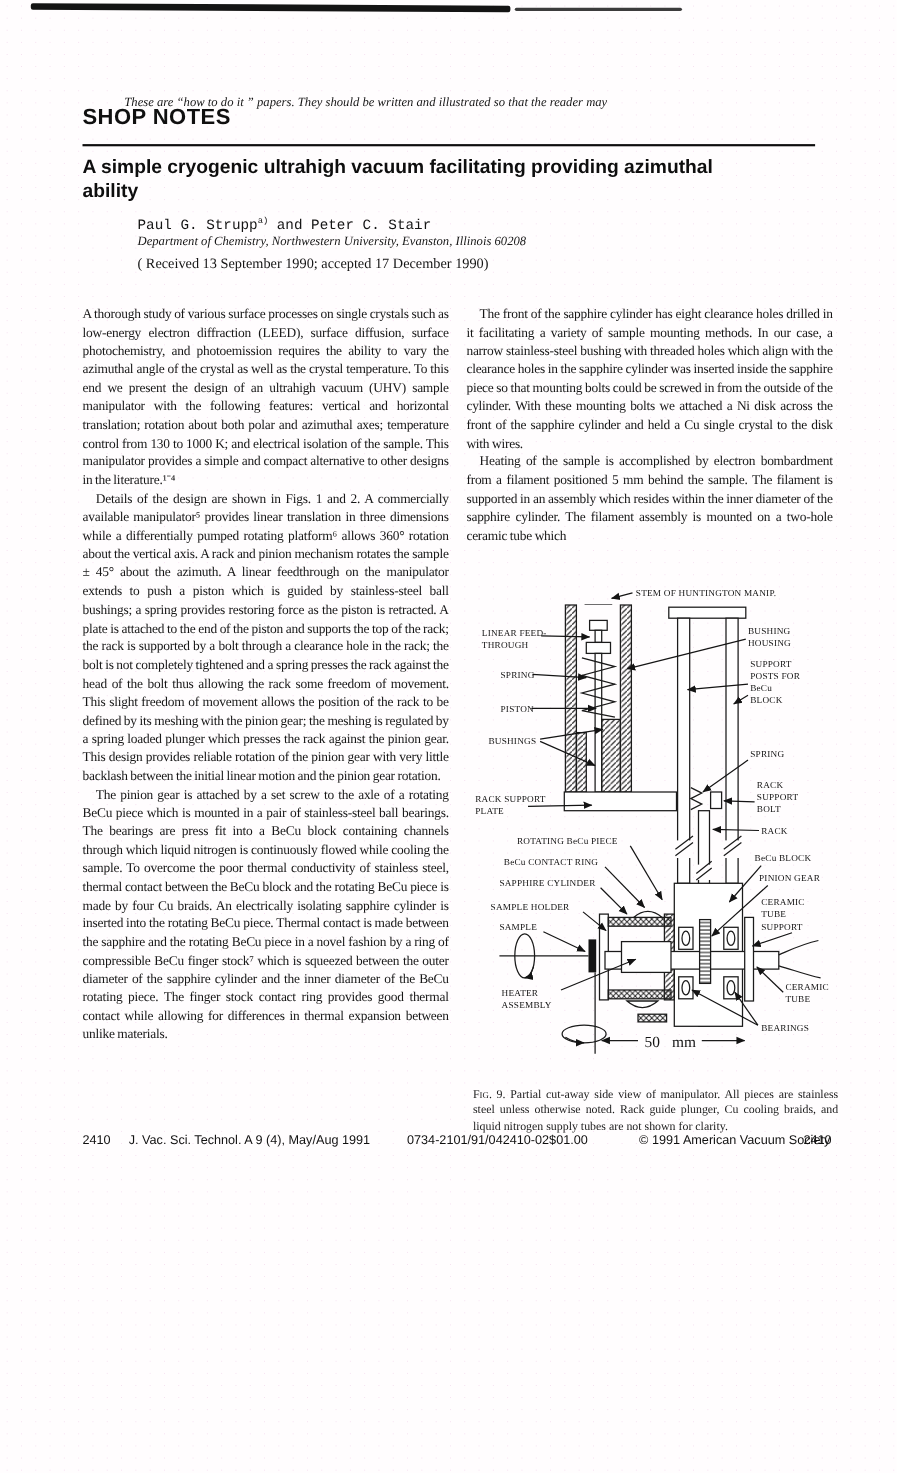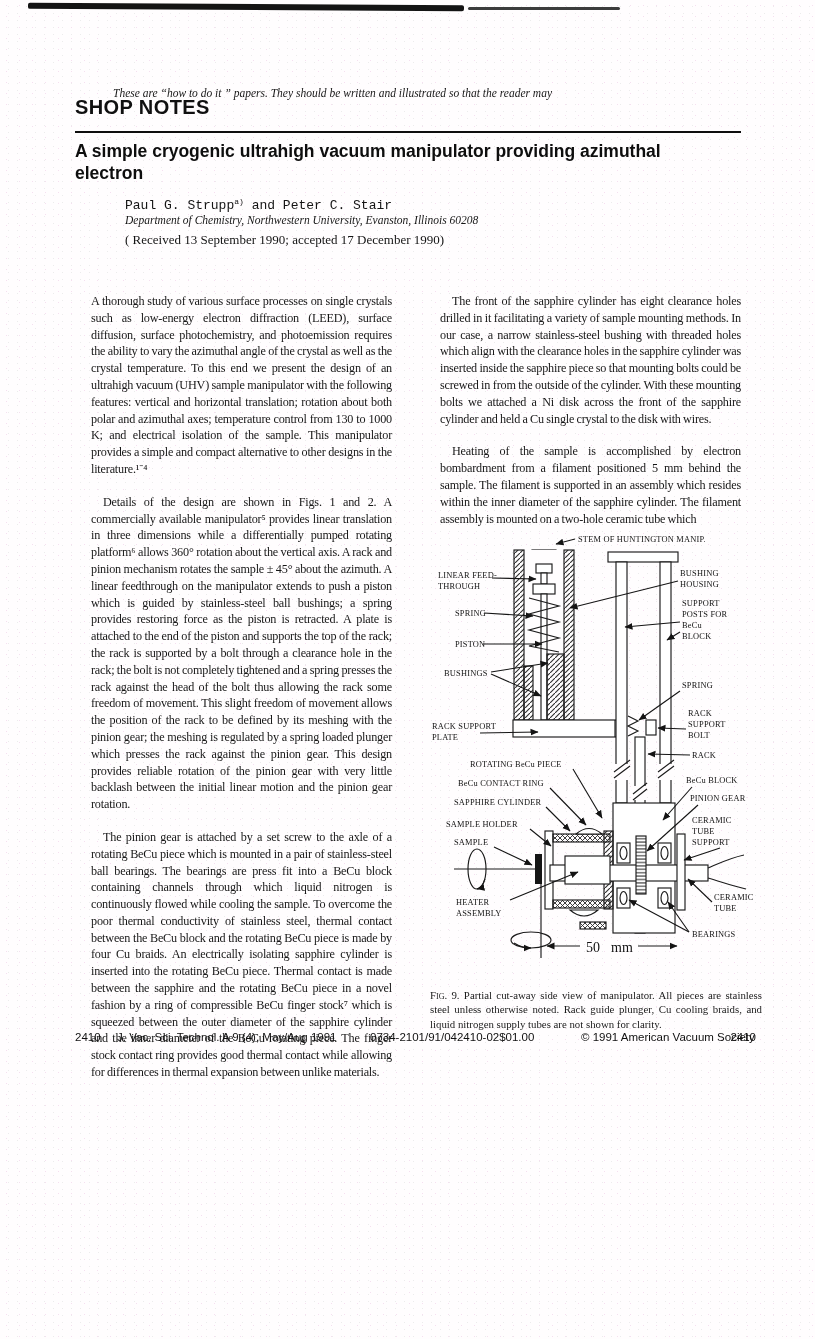--- a/index.html
+++ b/index.html
@@ -24,21 +24,21 @@
 
   #article-title { left:75px; top:140px; width:650px; font-family:"Liberation Sans", sans-serif; font-weight:bold; font-size:17.5px; line-height:22px; color:#0e0e0e; }
   #author-line { left:125px; top:197px; font-family:Liberation Mono, monospace; font-size:13px; color:#141414; }
   #author-line sup { font-size:8px; }
   #affiliation { left:125px; top:214px; font-style:italic; font-size:11.5px; color:#161616; }
   #received-line { left:125px; top:232px; font-size:13px; color:#141414; }
 
   .col { width:333px; font-size:12.2px; line-height:16.8px; text-align:justify; letter-spacing:-0.2px; word-spacing:-0.5px; color:#171717; }
   #left-column { left:75px; top:277px; }
   #right-column { left:424px; top:277px; }
-  .col p { margin:16px; }
+  .col p { margin:0; }
   .col p.ind { text-indent:12px; }
 
   #figure-1 { left:428px; top:528px; width:344px; height:456px; }
   #figure-caption { left:430px; top:988px; width:332px; font-size:10.8px; line-height:14.4px; text-align:justify; color:#1a1a1a; }
   .sc { font-variant:small-caps; }
 
   #page-footer { left:75px; top:1031px; width:681px; height:16px; font-family:"Liberation Sans", sans-serif; font-weight:normal; font-size:11.5px; color:#101010; }
   #page-footer span { position:absolute; white-space:nowrap; }
   #footer-pg-l { left:0; }
   #footer-journal { left:42px; }
@@ -60,22 +60,22 @@
 
   <div class="abs" id="section-header">SHOP NOTES</div>
 
   <div class="abs" id="section-note">
     <div>These are “how to do it ” papers. They should be written and illustrated so that the reader may</div>
   </div>
 
   <div class="abs" id="header-rule"></div>
 
   <div class="abs" id="article-title">
-    <div>A simple cryogenic ultrahigh vacuum manipulator providing azimuthal</div>
-    <div>electron</div>
+    <div>A simple cryogenic ultrahigh vacuum facilitating providing azimuthal</div>
+    <div>ability</div>
   </div>
 
   <div class="abs" id="author-line"><span>Paul G.  Strupp</span><sup>a)</sup><span> and Peter C.  Stair</span></div>
 
   <div class="abs" id="affiliation">Department of Chemistry, Northwestern University, Evanston, Illinois 60208</div>
 
   <div class="abs" id="received-line">( Received 13 September 1990; accepted 17 December 1990)</div>
 
   <div class="abs col" id="left-column">
     <p>A thorough study of various surface processes on single crystals such as low-energy electron diffraction (LEED), surface diffusion, surface photochemistry, and photoemission requires the ability to vary the azimuthal angle of the crystal as well as the crystal temperature. To this end we present the design of an ultrahigh vacuum (UHV) sample manipulator with the following features: vertical and horizontal translation; rotation about both polar and azimuthal axes; temperature control from 130 to 1000 K; and electrical isolation of the sample. This manipulator provides a simple and compact alternative to other designs in the literature.¹⁻⁴</p>

